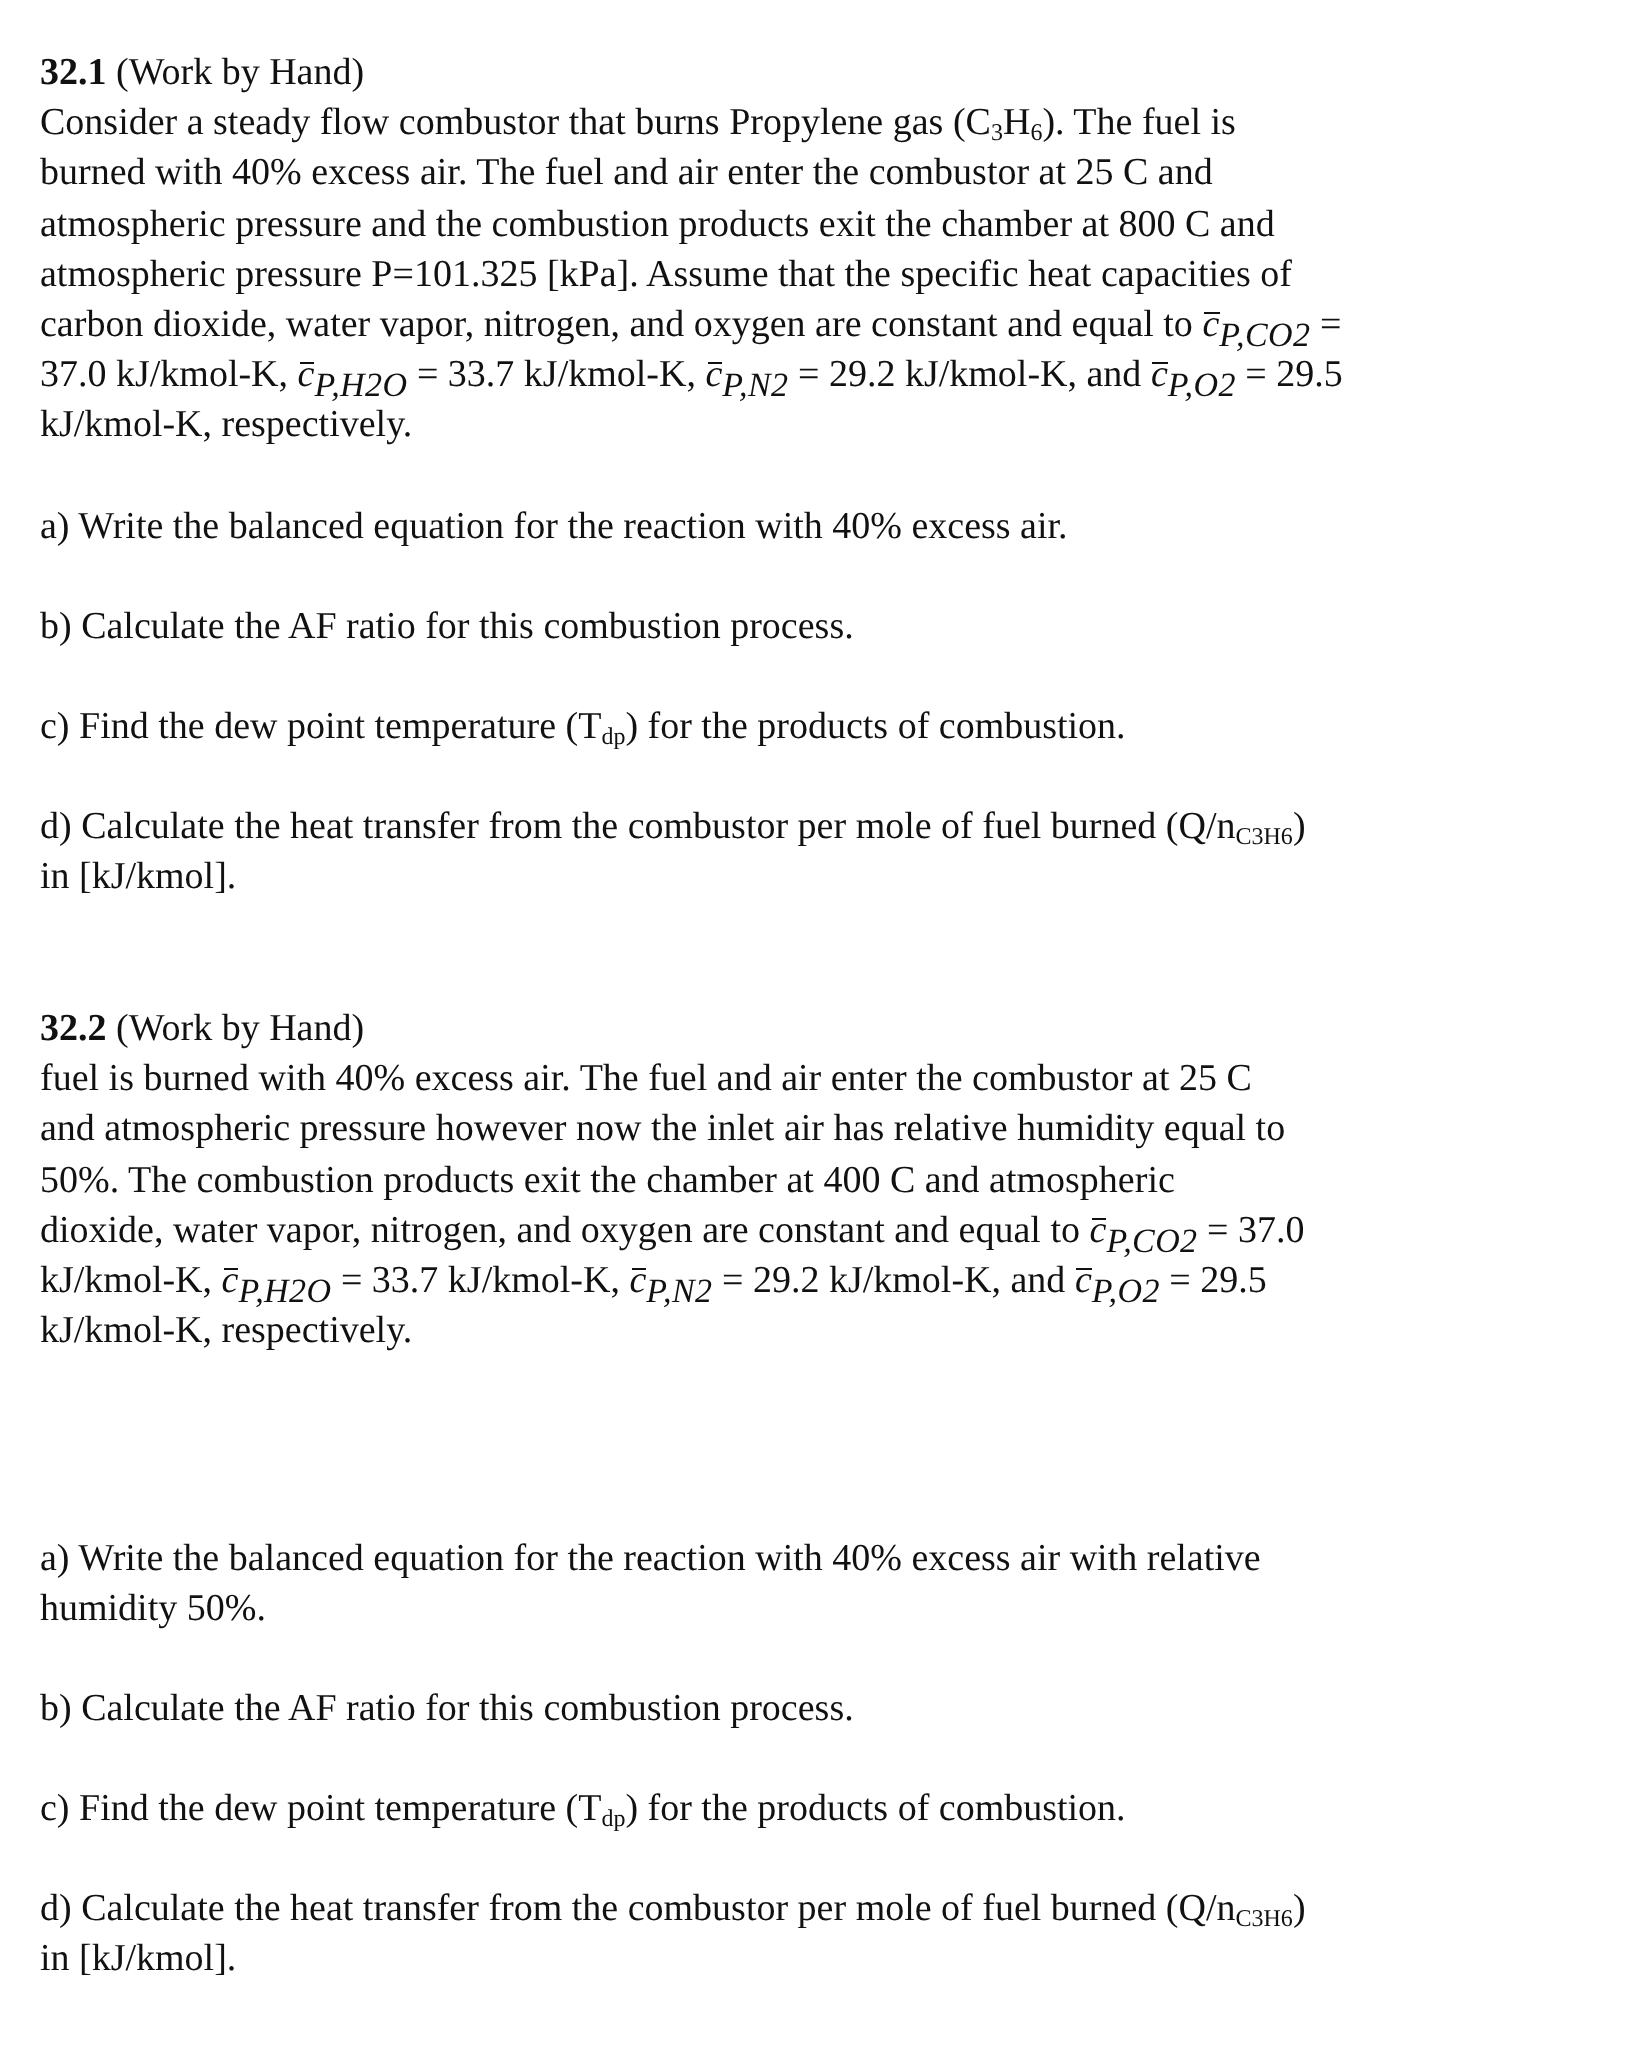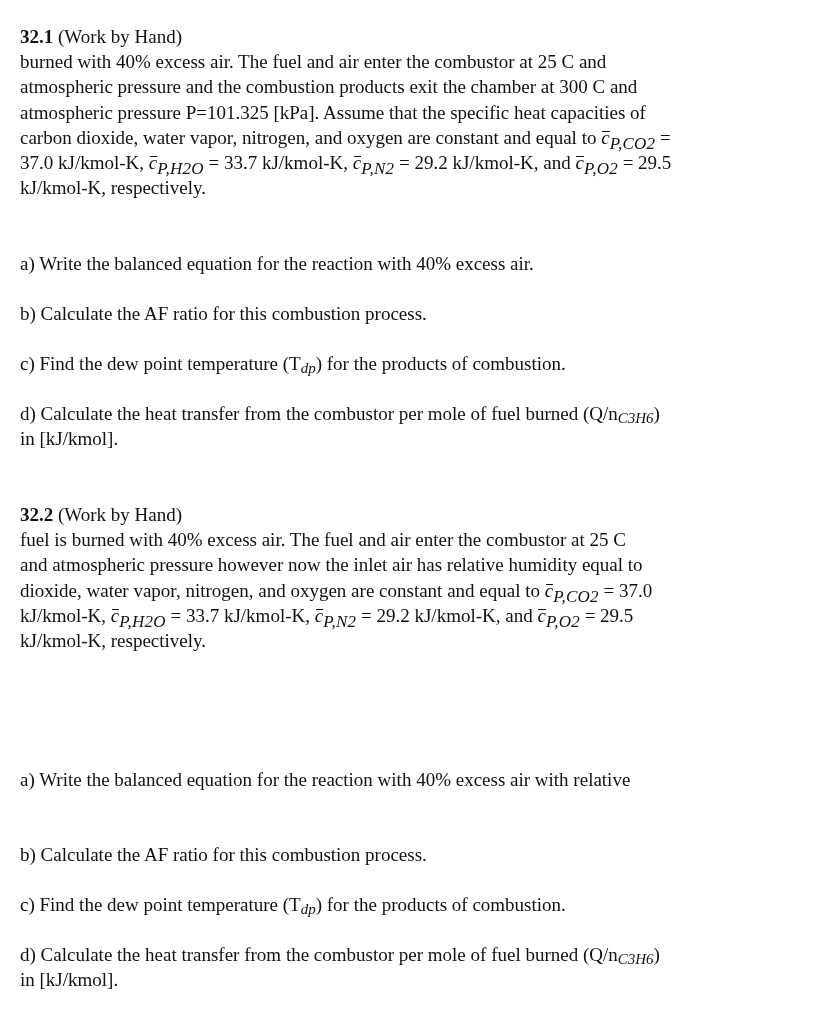--- a/index.html
+++ b/index.html
@@ -14,29 +14,30 @@
   .line { display: block; white-space: nowrap; height: 25.2px; }
   .bold { font-weight: bold; }
   .sub { font-size: 12px; vertical-align: -3px; line-height: 0; }
   .cp { font-style: italic; position: relative; display: inline-block; }
   .cp .c { position: relative; font-size: 19px; }
   .cp .c::before {
     content: ""; position: absolute; left: 1px; right: 0px; top: 4px;
     border-top: 1.2px solid #111;
   }
   .cp .s { font-size: 17px; vertical-align: -5px; line-height: 0; letter-spacing: 0.2px; }
-  .nsub { font-size: 15px; vertical-align: -3px; line-height: 0; font-style: italic; }
+  .nsub { font-size: 12px; vertical-align: -3px; line-height: 0; }
 </style>
 </head>
 <body>
 
 <div class="block" style="top:24px;">
   <span class="line"><span class="bold">32.1</span> <span>(Work by Hand)</span></span>
+  <span class="line"><span>Consider a steady flow combustor that burns Propylene gas (C</span><span class="sub">3</span><span>H</span><span class="sub">6</span><span>).   The fuel is</span></span>
   <span class="line">burned with 40% excess air.   The fuel and air enter the combustor at 25 C and</span>
-  <span class="line">atmospheric pressure and the combustion products exit the chamber at 300 C and</span>
+  <span class="line">atmospheric pressure and the combustion products exit the chamber at 800 C and</span>
   <span class="line">atmospheric pressure P=101.325 [kPa].  Assume that the specific heat capacities of</span>
   <span class="line"><span>carbon dioxide, water vapor, nitrogen, and oxygen are constant and equal to </span><span class="cp"><span class="c">c</span><span class="s">P,CO2</span></span><span> =</span></span>
   <span class="line"><span>37.0 kJ/kmol-K, </span><span class="cp"><span class="c">c</span><span class="s">P,H2O</span></span><span> = 33.7 kJ/kmol-K, </span><span class="cp"><span class="c">c</span><span class="s">P,N2</span></span><span> = 29.2 kJ/kmol-K, and </span><span class="cp"><span class="c">c</span><span class="s">P,O2</span></span><span> = 29.5</span></span>
   <span class="line">kJ/kmol-K, respectively.</span>
 </div>
 
 <div class="block" style="top:251px;">
   <span class="line">a) Write the balanced equation for the reaction with 40% excess air.</span>
 </div>
 <div class="block" style="top:301px;">
@@ -47,27 +48,29 @@
 </div>
 <div class="block" style="top:401px;">
   <span class="line"><span>d) Calculate the heat transfer from the combustor per mole of fuel burned (Q/n</span><span class="nsub">C3H6</span><span>)</span></span>
   <span class="line">in [kJ/kmol].</span>
 </div>
 
 <div class="block" style="top:502px;">
   <span class="line"><span class="bold">32.2</span> <span>(Work by Hand)</span></span>
   <span class="line">fuel is burned with 40% excess air.   The fuel and air enter the combustor at 25 C</span>
   <span class="line">and atmospheric pressure however now the inlet air has relative humidity equal to</span>
+  <span class="line">50%.  The combustion products exit the chamber at 400 C and atmospheric</span>
   <span class="line"><span>dioxide, water vapor, nitrogen, and oxygen are constant and equal to </span><span class="cp"><span class="c">c</span><span class="s">P,CO2</span></span><span> = 37.0</span></span>
   <span class="line"><span>kJ/kmol-K, </span><span class="cp"><span class="c">c</span><span class="s">P,H2O</span></span><span> = 33.7 kJ/kmol-K, </span><span class="cp"><span class="c">c</span><span class="s">P,N2</span></span><span> = 29.2 kJ/kmol-K, and </span><span class="cp"><span class="c">c</span><span class="s">P,O2</span></span><span> = 29.5</span></span>
   <span class="line">kJ/kmol-K, respectively.</span>
 </div>
 
 <div class="block" style="top:767px;">
   <span class="line">a) Write the balanced equation for the reaction with 40% excess air with relative</span>
+  <span class="line">humidity 50%.</span>
 </div>
 <div class="block" style="top:842px;">
   <span class="line">b) Calculate the AF ratio for this combustion process.</span>
 </div>
 <div class="block" style="top:892px;">
   <span class="line"><span>c) Find the dew point temperature (T</span><span class="nsub">dp</span><span>) for the products of combustion.</span></span>
 </div>
 <div class="block" style="top:942px;">
   <span class="line"><span>d) Calculate the heat transfer from the combustor per mole of fuel burned (Q/n</span><span class="nsub">C3H6</span><span>)</span></span>
   <span class="line">in [kJ/kmol].</span>

